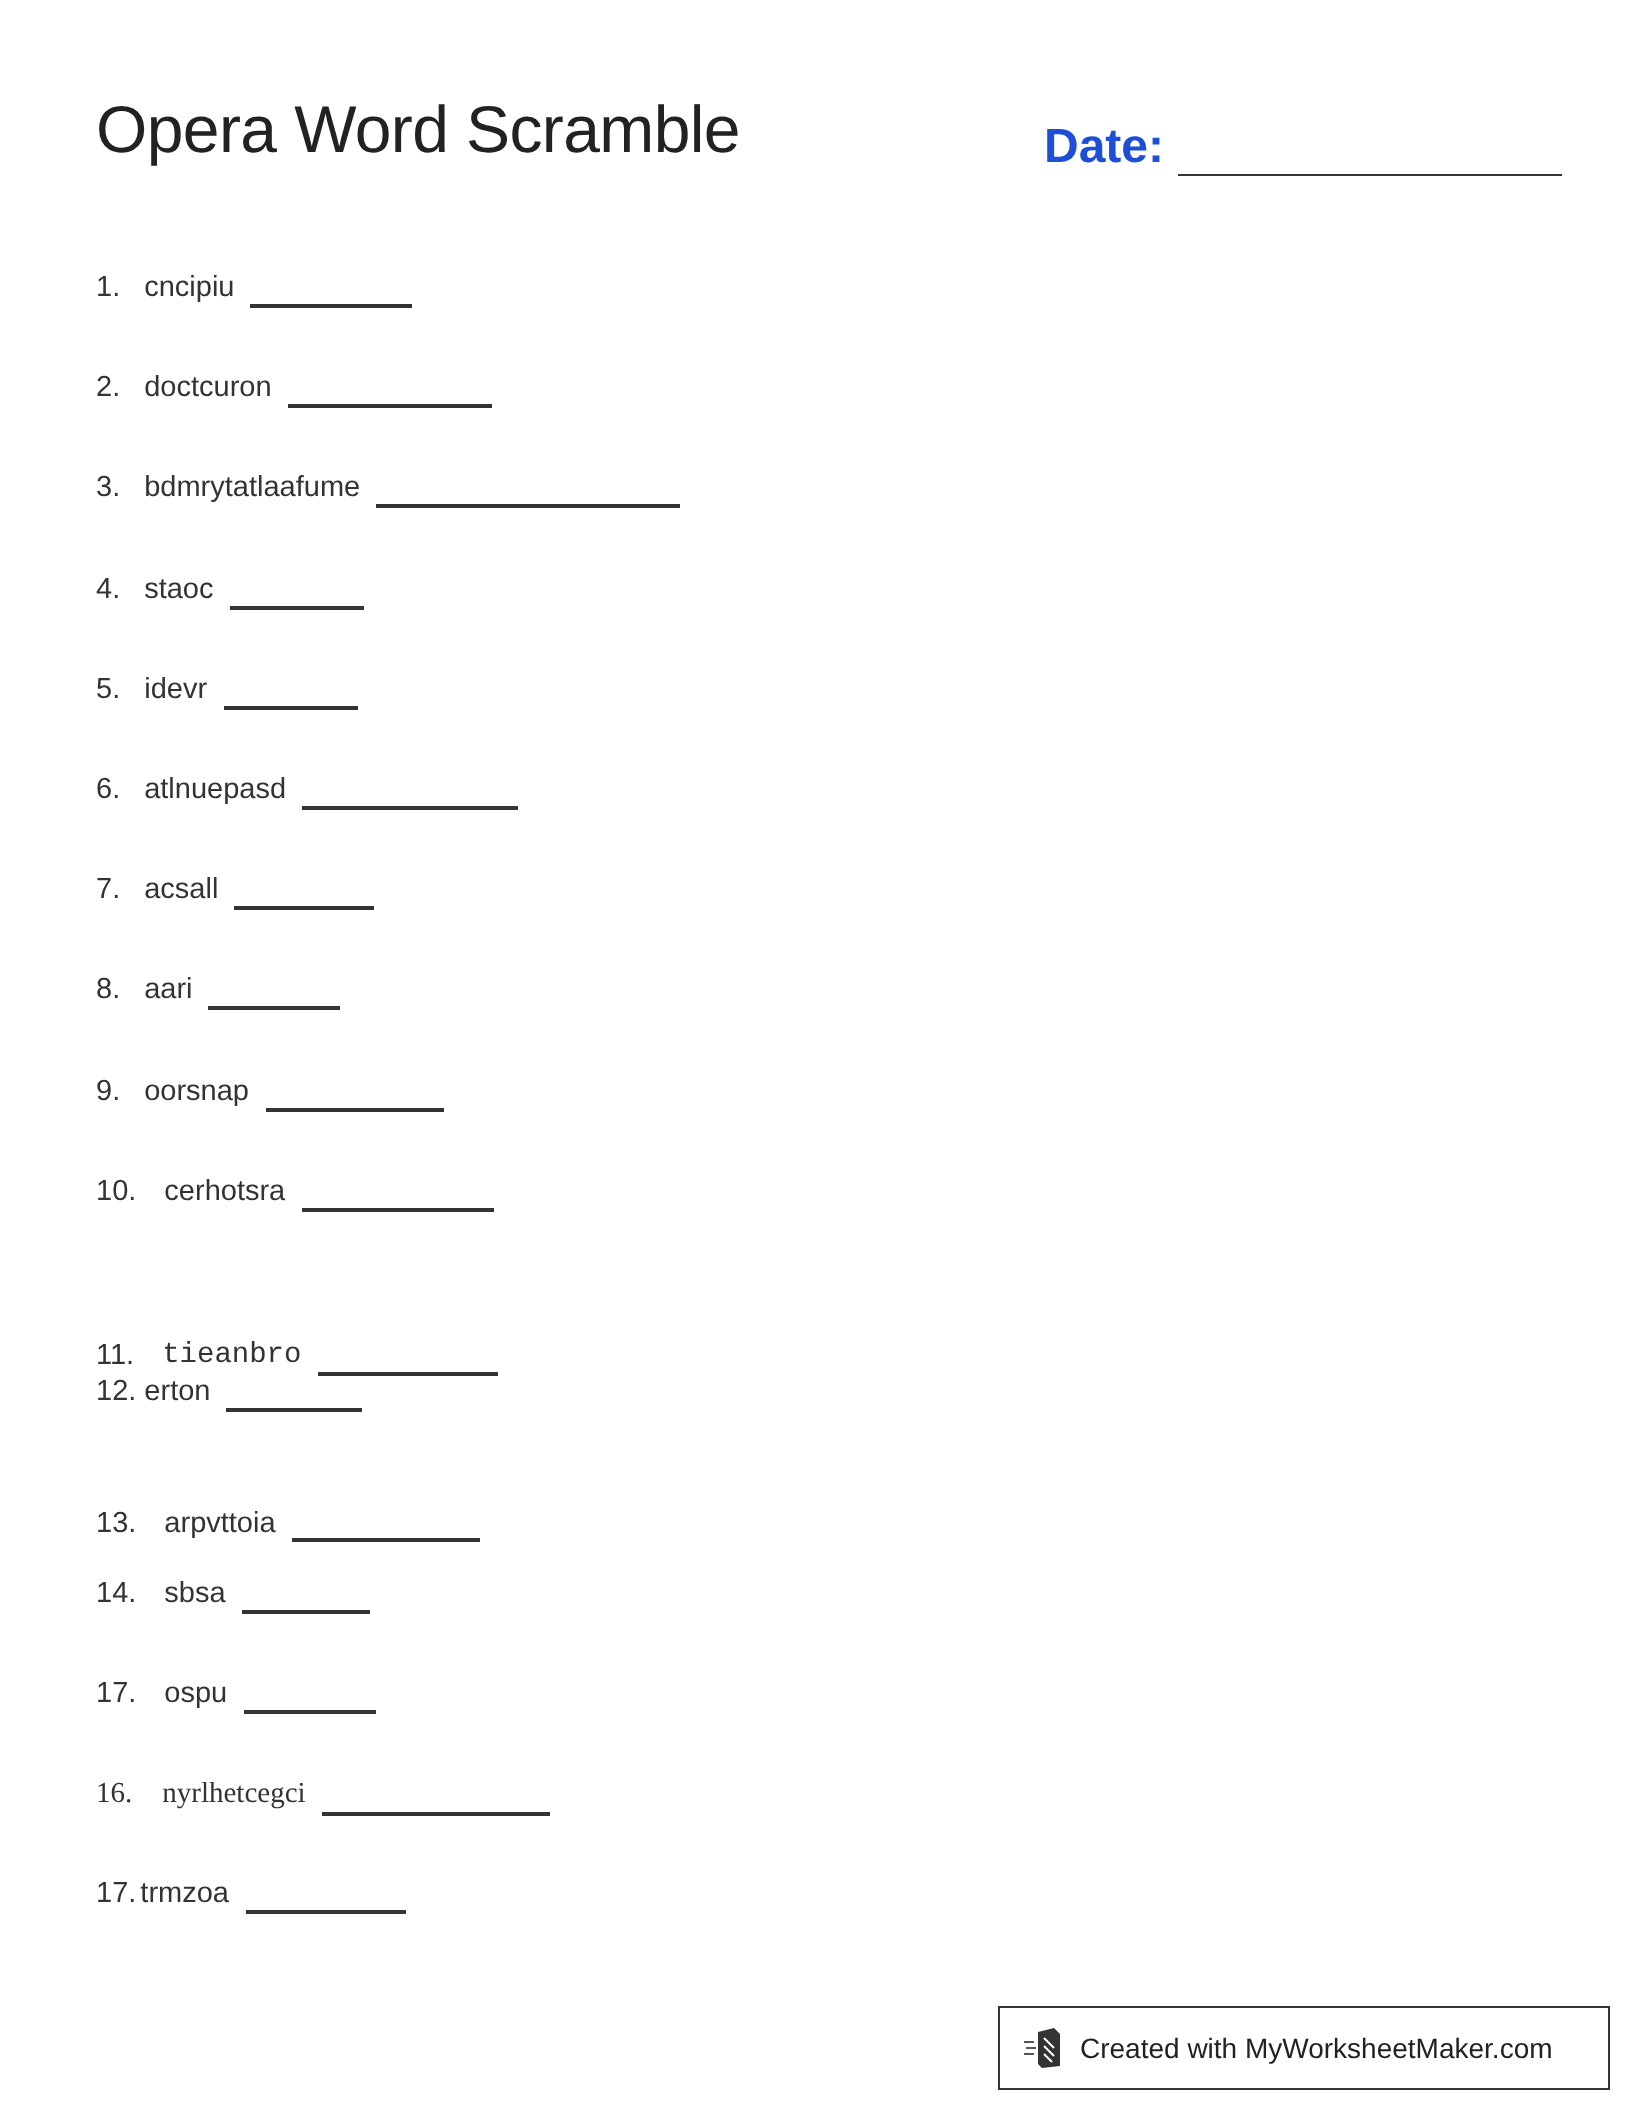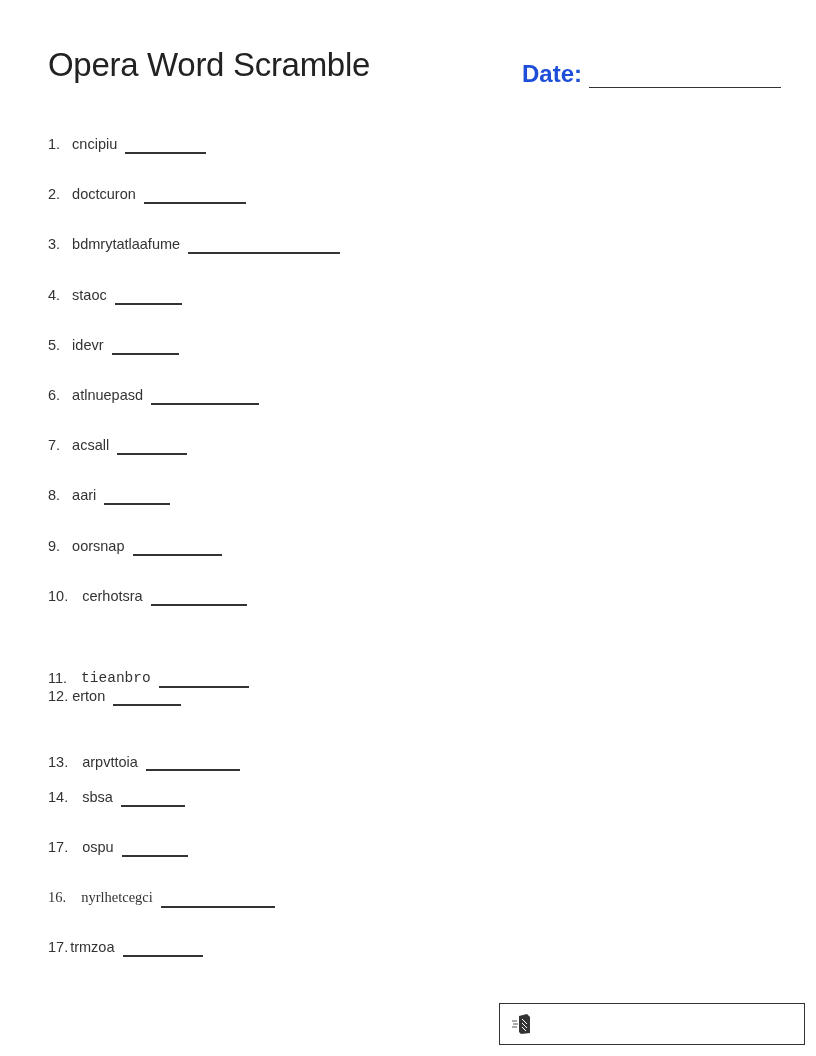--- a/index.html
+++ b/index.html
@@ -117,13 +117,14 @@
   </div>
 
 <div class="footer">
   <svg class="logo" viewBox="0 0 20 22">
     <line x1="0" y1="8" x2="5" y2="8" stroke="#555" stroke-width="1"></line>
     <line x1="1" y1="11" x2="6" y2="11" stroke="#555" stroke-width="1"></line>
     <line x1="0" y1="14" x2="5" y2="14" stroke="#555" stroke-width="1"></line>
     <path d="M7 3 L15 1 L18 4 L18 20 L9 21 L7 19 Z" fill="#333"></path>
     <path d="M10 6 L15 11 M10 10 L15 15 M10 14 L14 18" stroke="#fff" stroke-width="1"></path>
   </svg>
+  <span>Created with MyWorksheetMaker.com</span>
 </div>
 
 </body></html>

